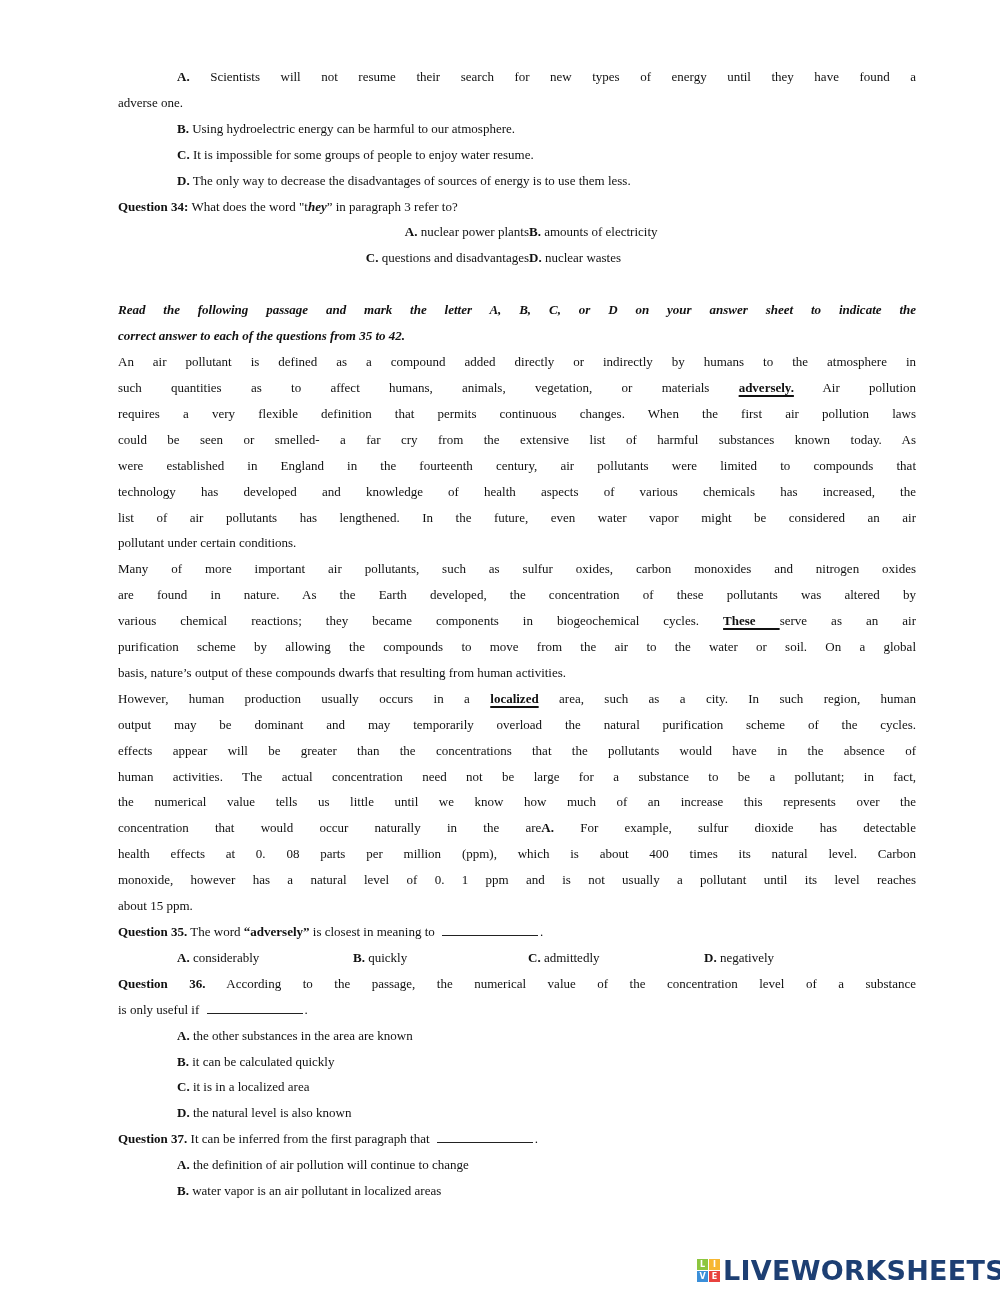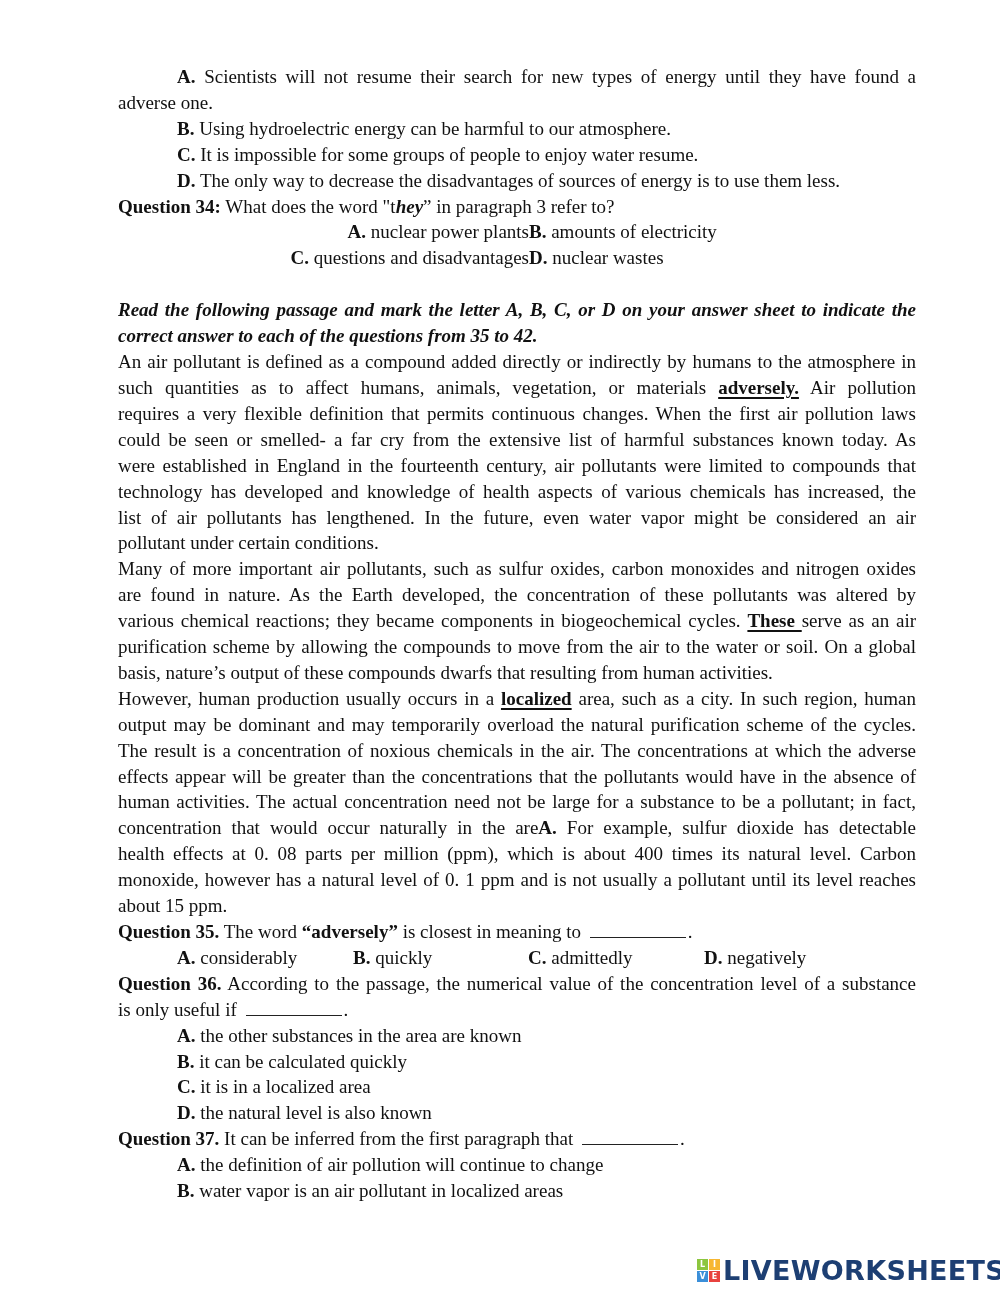--- a/index.html
+++ b/index.html
@@ -1,19 +1,19 @@
 <!DOCTYPE html>
 <html><head>
 <meta charset="utf-8">
 <style>
   html, body { margin: 0; padding: 0; background: #ffffff; }
   body { width: 1000px; height: 1291px; position: relative; overflow: hidden;
          font-family: "Liberation Serif", serif; color: #111; }
   .page { position: absolute; left: 118px; top: 64px; width: 798px;
-          font-size: 19px; line-height: 25.9px; }
+          font-size: 13px; line-height: 25.9px; }
   .line { white-space: nowrap; }
   .just { text-align: justify; text-align-last: justify; white-space: normal; }
   .p { text-align: justify; }
   .p .l { display: block; text-align: justify; text-align-last: justify; }
   .p .l.last { text-align-last: left; }
   .ind { padding-left: 59px; }
   b { font-weight: bold; }
   .u { font-weight: bold; text-decoration: underline; text-decoration-thickness: 2px; text-underline-offset: 3px; }
   .instr { font-weight: bold; font-style: italic; }
   .row { display: flex; padding-left: 59px; text-align: right; }
@@ -70,23 +70,23 @@
     <span class="l">Many of more important air pollutants, such as sulfur oxides, carbon monoxides and nitrogen oxides</span>
     <span class="l">are found in nature. As the Earth developed, the concentration of these pollutants was altered by</span>
     <span class="l"><span>various chemical reactions; they became components in biogeochemical cycles. </span><span class="u">These </span><span>serve as an air</span></span>
     <span class="l">purification scheme by allowing the compounds to move from the air to the water or soil. On a global</span>
     <span class="l last">basis, nature’s output of these compounds dwarfs that resulting from human activities.</span>
   </div>
 
   <div class="p">
     <span class="l"><span>However, human production usually occurs in a </span><span class="u">localized</span><span> area, such as a city. In such region, human</span></span>
     <span class="l">output may be dominant and may temporarily overload the natural purification scheme of the cycles.</span>
-    <span class="l">The result is a concentration of noxious chemicals in the air. The concentrations at which the adverse</span>
     <span class="l">effects appear will be greater than the concentrations that the pollutants would have in the absence of</span>
     <span class="l">human activities. The actual concentration need not be large for a substance to be a pollutant; in fact,</span>
+    <span class="l">the numerical value tells us little until we know how much of an increase this represents over the</span>
     <span class="l"><span>concentration that would occur naturally in the are</span><b>A.</b><span> For example, sulfur dioxide has detectable</span></span>
     <span class="l">health effects at 0. 08 parts per million (ppm), which is about 400 times its natural level. Carbon</span>
     <span class="l">monoxide, however has a natural level of 0. 1 ppm and is not usually a pollutant until its level reaches</span>
     <span class="l last">about 15 ppm.</span>
   </div>
 
   <div class="line"><b>Question 35.</b><span> The word </span><b>“adversely”</b><span> is closest in meaning to </span><span class="blank"></span><span>.</span></div>
   <div class="row4">
     <span class="o1"><b>A.</b> <span>considerably</span></span>
     <span class="o2"><b>B.</b> <span>quickly</span></span>

